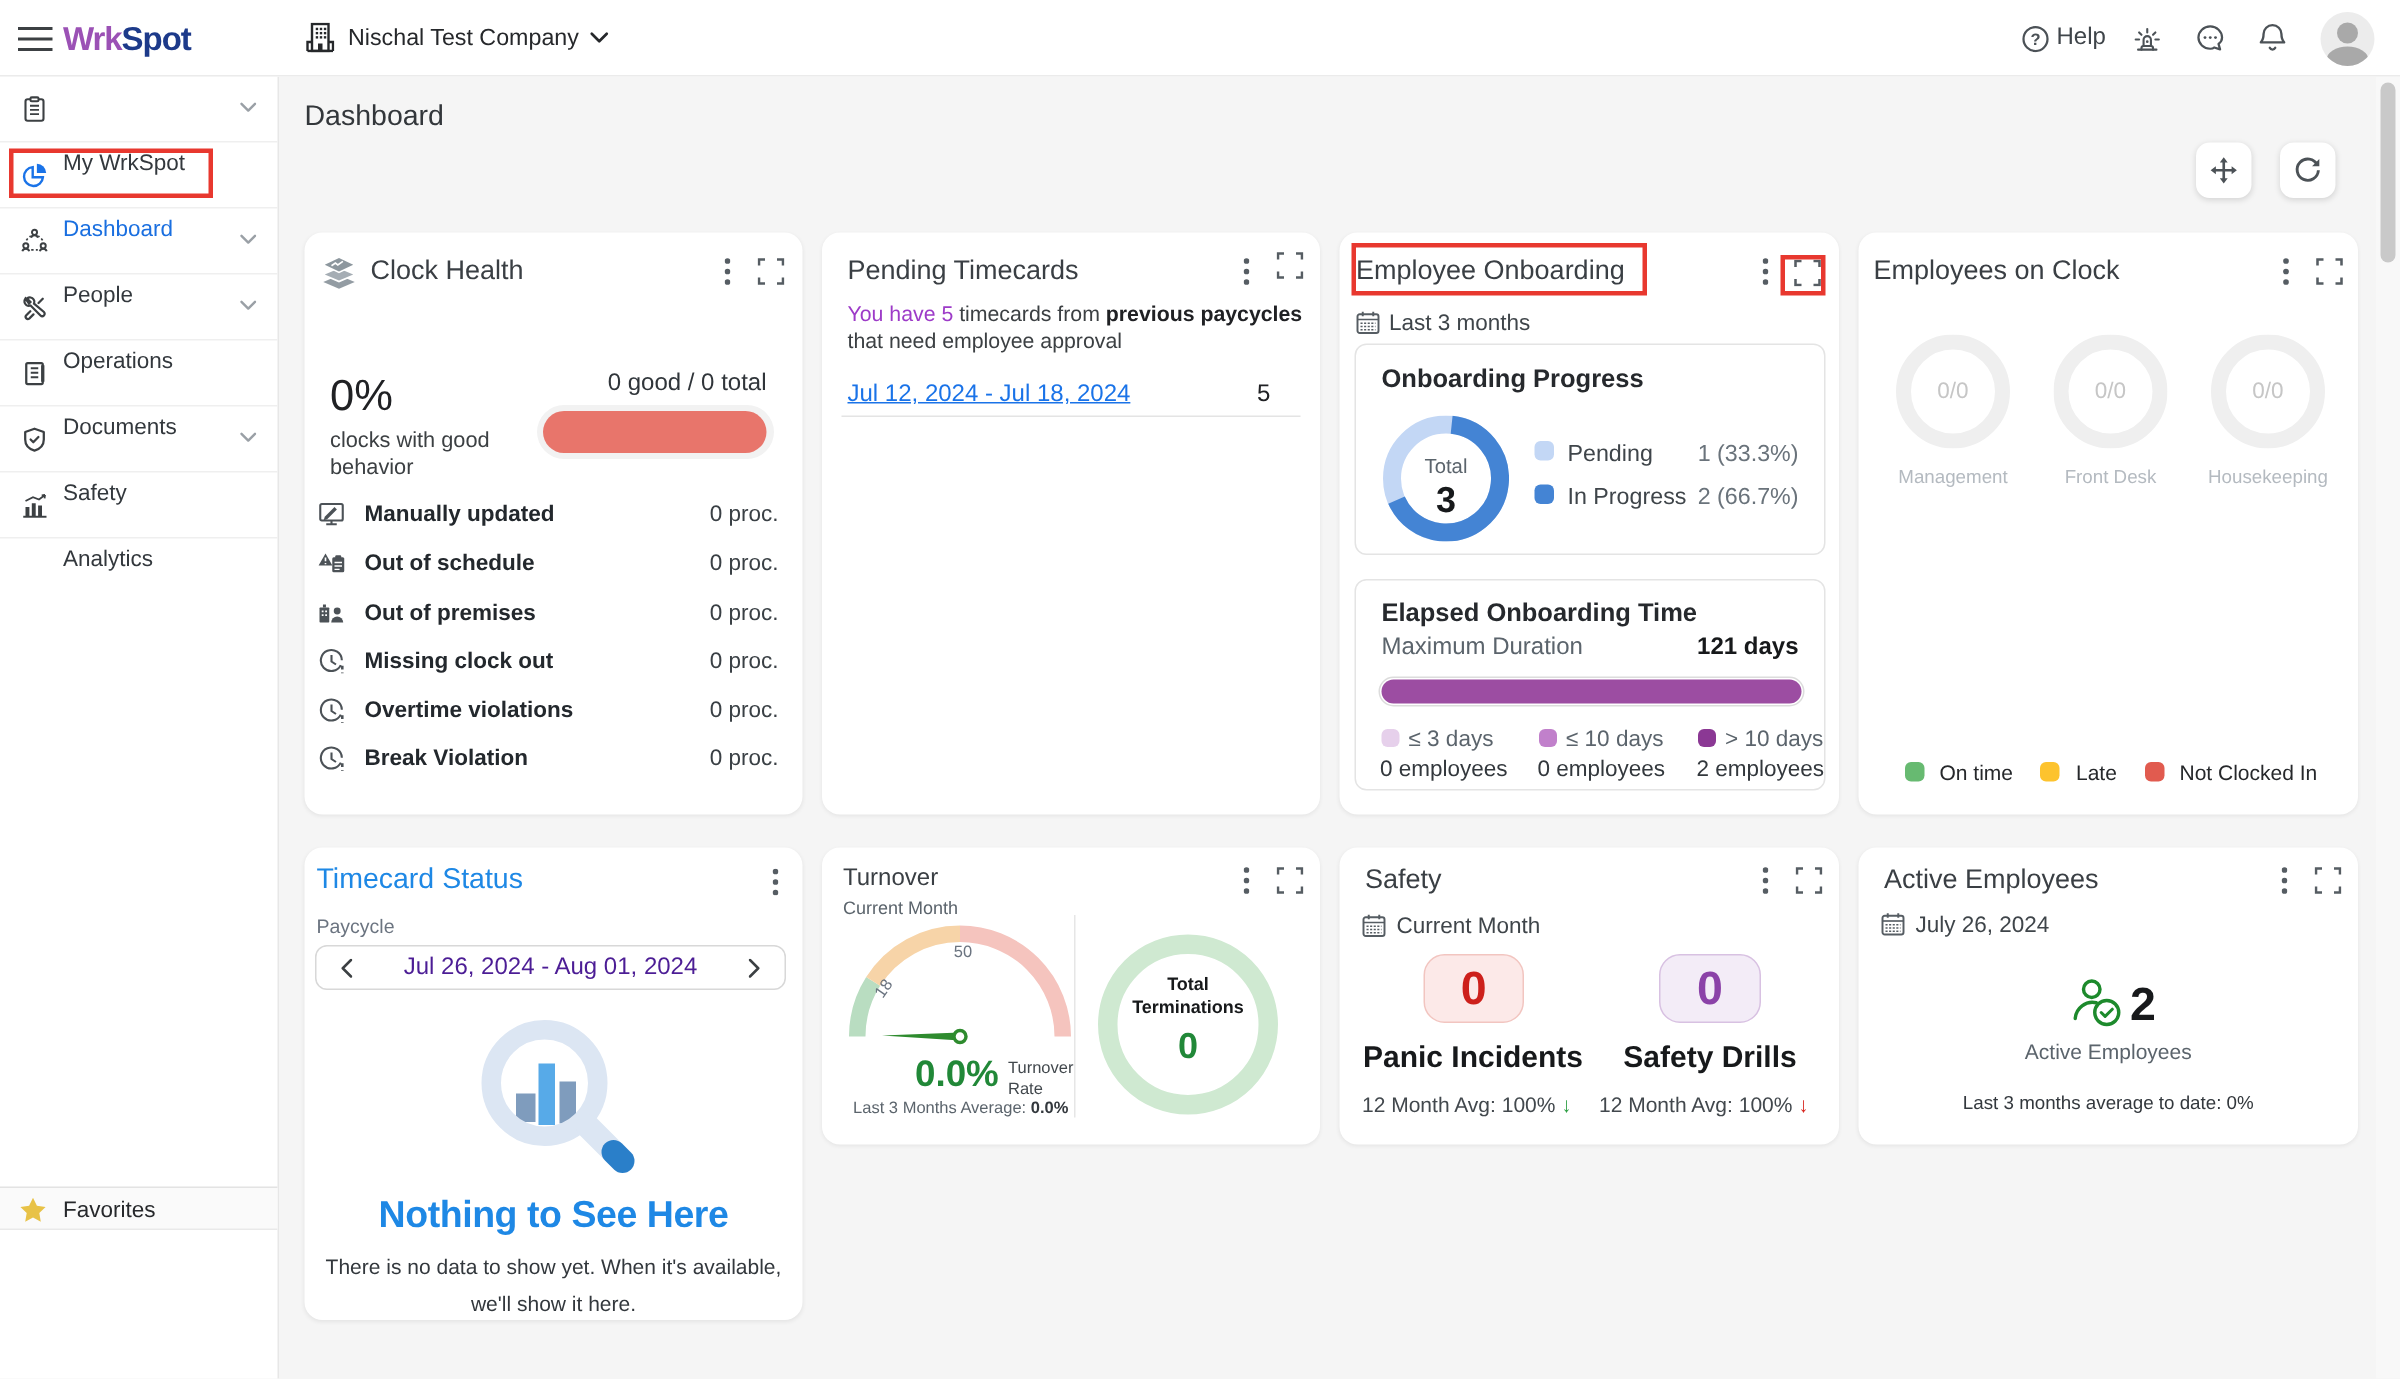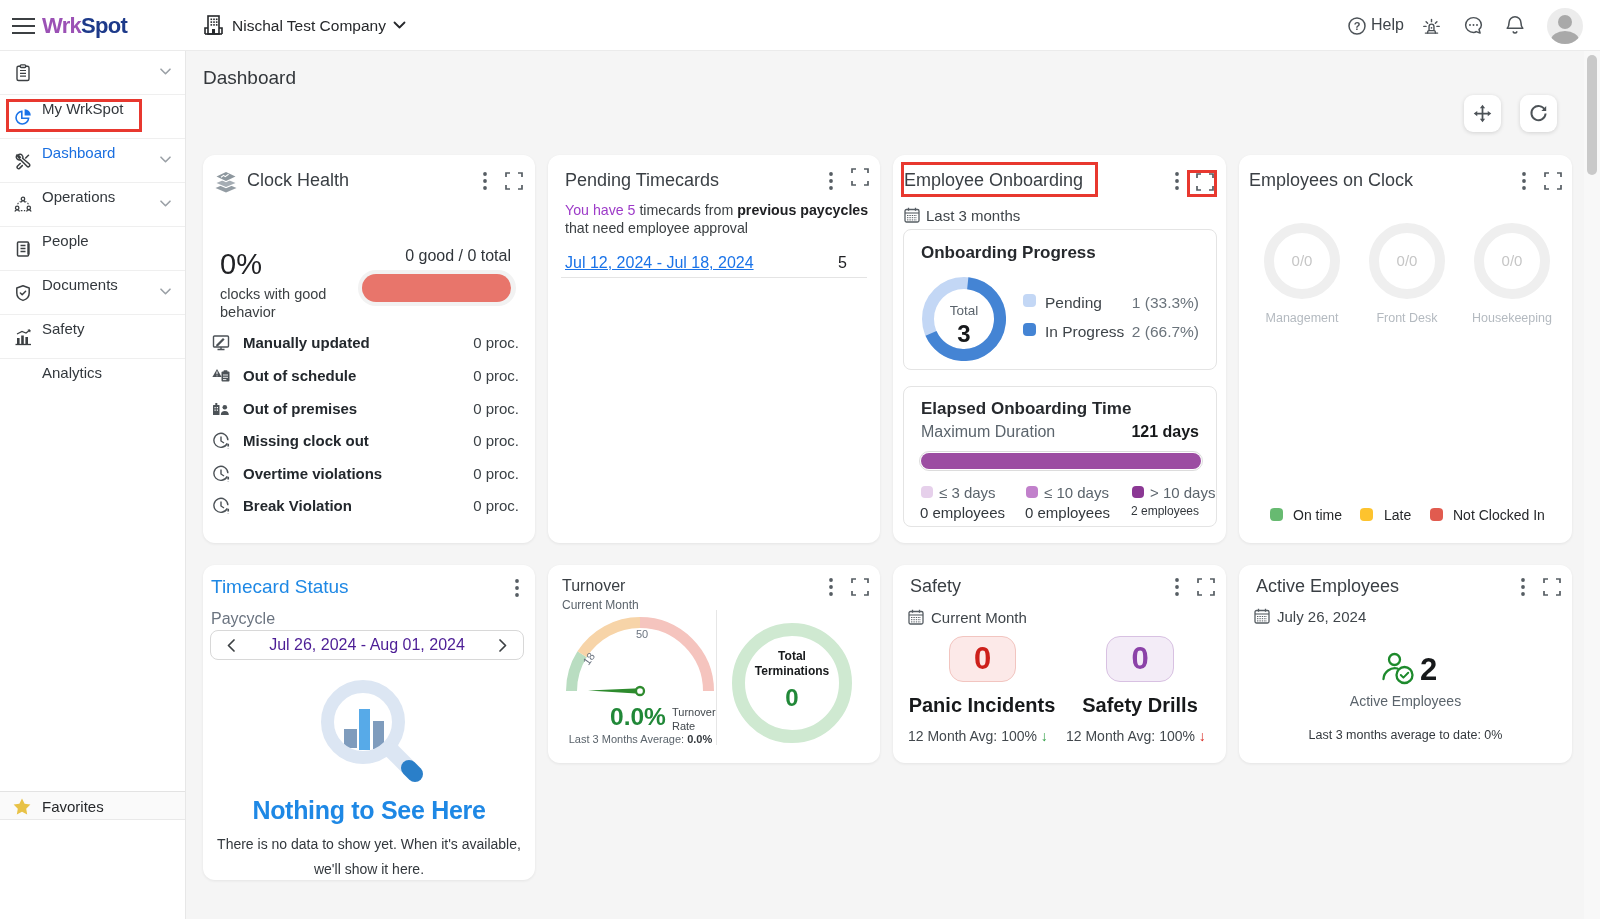--- a/index.html
+++ b/index.html
@@ -136,45 +136,45 @@
         <path d="M1 1.2 L5.5 5.7 L10 1.2" fill="none" stroke="#9aa0a6" stroke-width="1.6" stroke-linecap="round" stroke-linejoin="round"></path>
       </svg>
   </div>
   <div class="mitem" id="mi-dash">
     <svg class="mico" viewBox="0 0 18 18">
       <path d="M7.8 3.4 A6.3 6.3 0 1 0 14.6 10.2 L7.8 10.2 Z" fill="none" stroke="#1a73e8" stroke-width="1.6"></path>
       <path d="M10.6 1.2 A6.3 6.3 0 0 1 16.8 7.4 L10.6 7.4 Z" fill="#1a73e8"></path>
       </svg>
     <div class="mlabel" style="color:#1a6fe0;">Dashboard</div>
   </div>
-  <div class="mitem" id="mi-ops">
-    <svg class="mico" viewBox="0 0 18 18">
-        <g fill="none" stroke="#3c4043" stroke-width="1.5" stroke-linecap="round">
-      <path d="M3 3 c-1.2 1.6 -0.8 3.4 0.6 4.4 c0.9 0.6 1.9 0.7 2.8 0.3 L13 14.3 a1.6 1.6 0 0 0 2.3-2.3 L8.7 6.4 c0.4-0.9 0.3-2-0.3-2.8 C7.4 2.2 5.6 1.8 4 3 L6.3 5.3 L5.3 6.3 Z"></path>
-      <path d="M14.5 3.2 L11.7 6 M6.2 11.5 L3.4 14.3 a1.5 1.5 0 0 0 2.1 2.1 L8.3 13.6"></path>
-        </g>
-      </svg>
-    <div class="mlabel">Operations</div>
-    <svg class="chev" width="11" height="7" viewBox="0 0 11 7">
-        <path d="M1 1.2 L5.5 5.7 L10 1.2" fill="none" stroke="#9aa0a6" stroke-width="1.6" stroke-linecap="round" stroke-linejoin="round"></path>
-      </svg>
-  </div>
   <div class="mitem" id="mi-people">
     <svg class="mico" viewBox="0 0 18 18">
         <g fill="none" stroke="#3c4043" stroke-width="1.3">
       <circle cx="9" cy="2.9" r="1.7"></circle>
           <path d="M6.7 6.5 a2.4 2.4 0 0 1 4.6 0"></path>
       <circle cx="3.2" cy="11.9" r="1.7"></circle>
           <path d="M0.9 15.5 a2.4 2.4 0 0 1 4.6 0"></path>
       <circle cx="14.8" cy="11.9" r="1.7"></circle>
           <path d="M12.5 15.5 a2.4 2.4 0 0 1 4.6 0"></path>
       <path d="M3.6 8.3 A6.5 6.5 0 0 1 6.5 5.4 M14.4 8.3 A6.5 6.5 0 0 0 11.5 5.4 M6.8 14.6 h4.4" stroke-dasharray="1.6 1.5" stroke-width="1.1"></path>
         </g>
       </svg>
     <div class="mlabel">People</div>
+    <svg class="chev" width="11" height="7" viewBox="0 0 11 7">
+        <path d="M1 1.2 L5.5 5.7 L10 1.2" fill="none" stroke="#9aa0a6" stroke-width="1.6" stroke-linecap="round" stroke-linejoin="round"></path>
+      </svg>
+  </div>
+  <div class="mitem" id="mi-ops">
+    <svg class="mico" viewBox="0 0 18 18">
+        <g fill="none" stroke="#3c4043" stroke-width="1.5" stroke-linecap="round">
+      <path d="M3 3 c-1.2 1.6 -0.8 3.4 0.6 4.4 c0.9 0.6 1.9 0.7 2.8 0.3 L13 14.3 a1.6 1.6 0 0 0 2.3-2.3 L8.7 6.4 c0.4-0.9 0.3-2-0.3-2.8 C7.4 2.2 5.6 1.8 4 3 L6.3 5.3 L5.3 6.3 Z"></path>
+      <path d="M14.5 3.2 L11.7 6 M6.2 11.5 L3.4 14.3 a1.5 1.5 0 0 0 2.1 2.1 L8.3 13.6"></path>
+        </g>
+      </svg>
+    <div class="mlabel">Operations</div>
     <svg class="chev" width="11" height="7" viewBox="0 0 11 7">
         <path d="M1 1.2 L5.5 5.7 L10 1.2" fill="none" stroke="#9aa0a6" stroke-width="1.6" stroke-linecap="round" stroke-linejoin="round"></path>
       </svg>
   </div>
   <div class="mitem" id="mi-docs">
     <svg class="mico" viewBox="0 0 18 18">
         <g fill="none" stroke="#3c4043" stroke-width="1.5">
       <rect x="3.5" y="2" width="11" height="14" rx="1"></rect>
       <path d="M6.5 5.5h5M6.5 8.5h5M6.5 11.5h5" stroke-width="1.3"></path>
       <path d="M14.5 3.5 v11" stroke-width="2.2"></path>
@@ -413,21 +413,21 @@
     <div class="abs" style="left:15px; top:64px; width:284px; height:20px; border:1px solid #dcdcdc; border-radius:10px;"></div>
     <div class="abs" style="left:17px; top:66px; width:280px; height:16px; background:#9c4da2; border-radius:8px;"></div>
     <div class="legsq" style="left:17px; top:99px; width:12px; height:12px; background:#e6d0eb;"></div>
     <div class="abs" style="left:35px; top:97px; font-size:15px; color:#5b646c;">≤ 3 days</div>
     <div class="legsq" style="left:122px; top:99px; width:12px; height:12px; background:#c180cb;"></div>
     <div class="abs" style="left:140px; top:97px; font-size:15px; color:#5b646c;">≤ 10 days</div>
     <div class="legsq" style="left:228px; top:99px; width:12px; height:12px; background:#8b3894;"></div>
     <div class="abs" style="left:246px; top:97px; font-size:15px; color:#5b646c;">&gt; 10 days</div>
     <div class="abs" style="left:16px; top:117px; font-size:15px; color:#33383d; white-space:nowrap;">0 employees</div>
     <div class="abs" style="left:121px; top:117px; font-size:15px; color:#33383d; white-space:nowrap;">0 employees</div>
-    <div class="abs" style="left:227px; top:117px; font-size:12px; color:#33383d; white-space:nowrap;">2 employees</div>
+    <div class="abs" style="left:227px; top:117px; font-size:15px; color:#33383d; white-space:nowrap;">2 employees</div>
   </div>
 </div>
 
 <div class="card" style="left:1239px; top:155px; width:333px; height:388px;">
   <div class="ctitle" style="left:10px; top:15px;">Employees on Clock</div>
   <svg class="cdots" style="left:283px; top:17px;" width="4" height="18" viewBox="0 0 4 18">
       <g fill="#565d63">
         <circle cx="2" cy="2" r="1.9"></circle>
         <circle cx="2" cy="9" r="1.9"></circle>
         <circle cx="2" cy="16" r="1.9"></circle>
@@ -466,21 +466,21 @@
 
 <div class="card" style="left:203px; top:565px; width:332px; height:315px;">
   <div class="ctitle" style="left:8px; top:11px; color:#1e88e5; font-size:19px;">Timecard Status</div>
   <svg class="cdots" style="left:312px; top:14px;" width="4" height="18" viewBox="0 0 4 18">
       <g fill="#565d63">
         <circle cx="2" cy="2" r="1.9"></circle>
         <circle cx="2" cy="9" r="1.9"></circle>
         <circle cx="2" cy="16" r="1.9"></circle>
       </g>
     </svg>
-  <div class="abs" style="left:8px; top:45px; font-size:16px; color:#6b7480;">Paycycle</div>
+  <div class="abs" style="left:8px; top:45px; font-size:13px; color:#6b7480;">Paycycle</div>
   <div class="abs" style="left:7px; top:65px; width:314px; height:30px; border:1px solid #d8d8d8; border-radius:8px; background:#fff;">
     <svg class="abs" style="left:16px; top:8px;" width="8" height="13" viewBox="0 0 8 13">
         <path d="M7 1 L1.5 6.5 L7 12" fill="none" stroke="#3c4043" stroke-width="1.7" stroke-linecap="round" stroke-linejoin="round"></path>
       </svg>
     <svg class="abs" style="right:16px; top:8px;" width="8" height="13" viewBox="0 0 8 13">
         <path d="M1 1 L6.5 6.5 L1 12" fill="none" stroke="#3c4043" stroke-width="1.7" stroke-linecap="round" stroke-linejoin="round"></path>
       </svg>
     <div class="abs" style="left:0; top:5px; width:100%; text-align:center; font-size:16px; font-weight:500; color:#4c1d95;">Jul 26, 2024 - Aug 01, 2024</div>
   </div>
   <svg class="abs" style="left:105px; top:95px;" width="120" height="125" viewBox="0 0 120 125">

